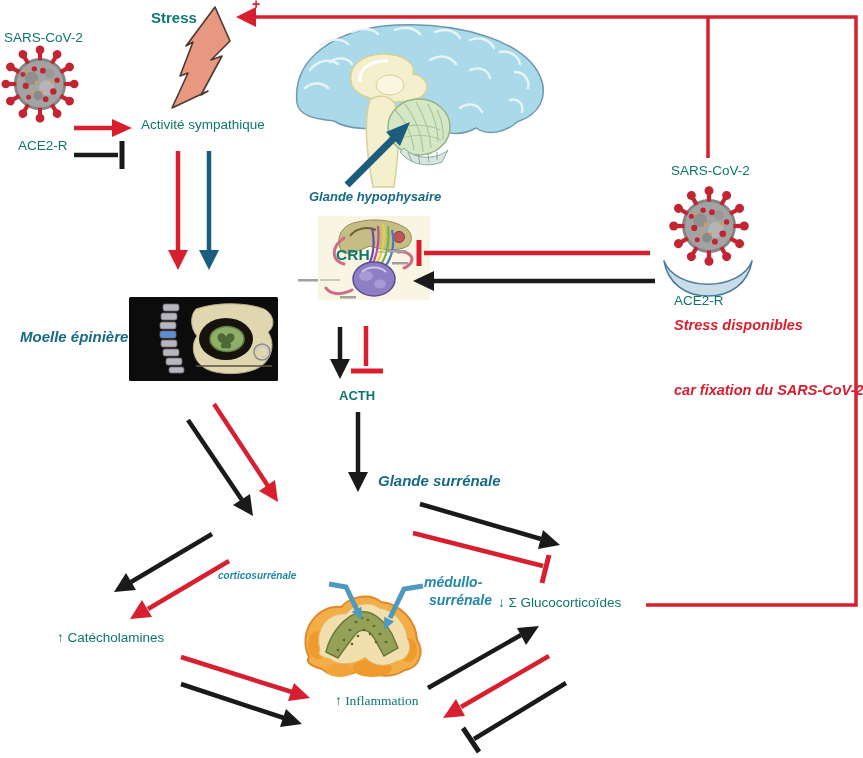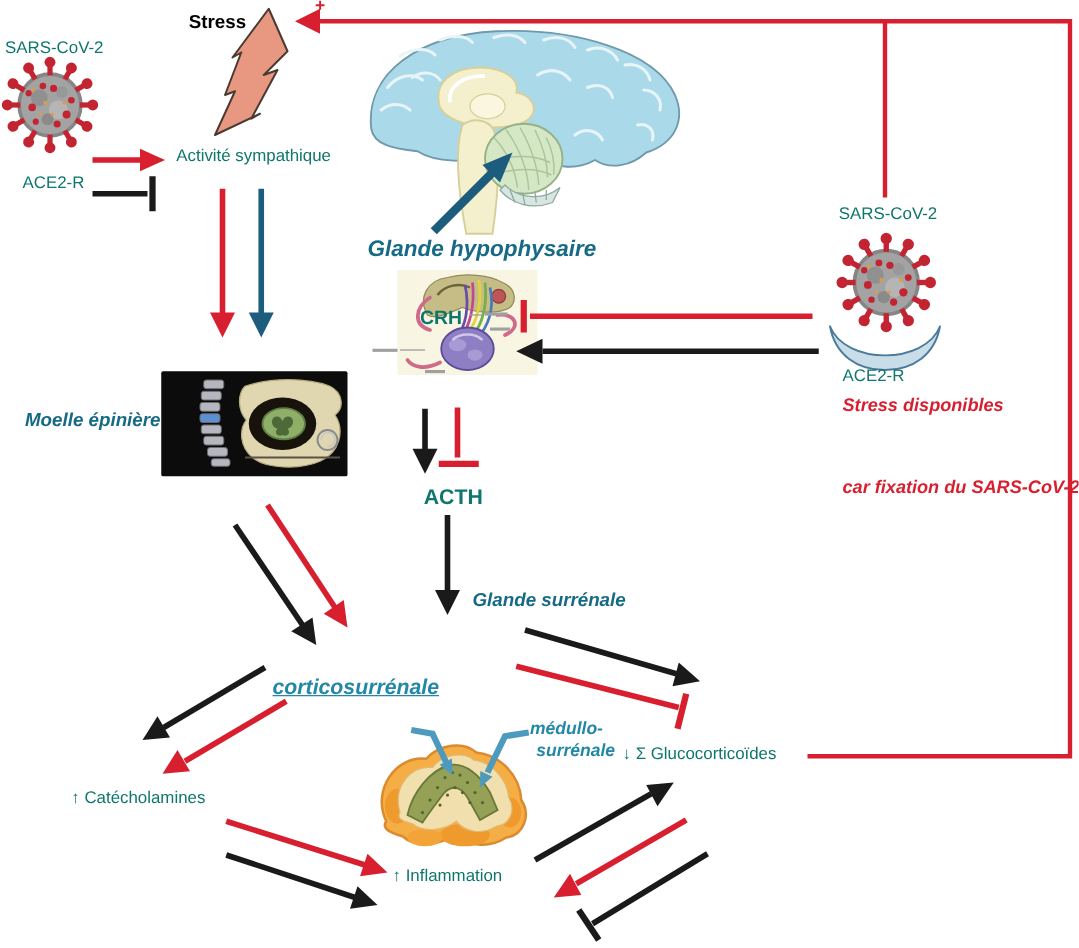--- a/index.html
+++ b/index.html
@@ -339,32 +339,32 @@
     <polygon class="f-ptr" points="362,620 351.7,611.8 361.5,606.8"></polygon>
   </g>
   <g>
     <path d="M 423 586 L 404 589 L 390 618" fill="none" class="s-ptr" stroke-width="5"></path>
     <polygon class="f-ptr" points="384,630 394,621.4 384.2,616.8"></polygon>
   </g>
 </svg>
 
 <div class="lbl" style="left:4px;top:30px;">SARS-CoV-2</div>
 <div class="lbl" style="left:18px;top:138px;">ACE2-R</div>
-<div class="lbl bold" style="left:151px;top:9px;font-size:15px;color:#000000;">Stress</div>
+<div class="lbl bold" style="left:151px;top:9px;font-size:15px;color:#0f766e;">Stress</div>
 <div class="lbl bold redtx" style="left:252px;top:-4px;font-size:14px;">+</div>
 <div class="lbl" style="left:141px;top:117px;">Activité sympathique</div>
-<div class="lbl ital teal" style="left:294px;top:189px;font-size:18px;">Glande hypophysaire</div>
+<div class="lbl ital teal" style="left:309px;top:189px;font-size:13px;">Glande hypophysaire</div>
 <div class="lbl bold" style="left:336px;top:246px;font-size:15.5px;">CRH</div>
 <div class="lbl" style="left:671px;top:163px;">SARS-CoV-2</div>
 <div class="lbl" style="left:674px;top:293px;">ACE2-R</div>
 <div class="lbl ital redtx" style="left:674px;top:317px;font-size:14.5px;">Stress disponibles</div>
 <div class="lbl ital redtx" style="left:674px;top:334px;font-size:14.5px;margin-top:48px;">car fixation du SARS-CoV-2</div>
 <div class="lbl ital teal" style="left:20px;top:328px;font-size:15px;">Moelle épinière</div>
-<div class="lbl bold" style="left:339px;top:388px;font-size:17px;">ACTH</div>
+<div class="lbl bold" style="left:339px;top:388px;font-size:13px;">ACTH</div>
 <div class="lbl ital teal" style="left:378px;top:472px;font-size:15px;">Glande surrénale</div>
-<div class="lbl ital teal2" style="left:218px;top:540px;font-size:17px;text-decoration:underline;">corticosurrénale</div>
+<div class="lbl ital teal2" style="left:218px;top:570px;font-size:10px;">corticosurrénale</div>
 <div class="lbl ital teal2" style="left:424px;top:574px;font-size:14px;">médullo-</div>
 <div class="lbl ital teal2" style="left:429px;top:592px;font-size:14px;">surrénale</div>
 <div class="lbl" style="left:57px;top:630px;">↑ Catécholamines</div>
 <div class="lbl" style="left:498px;top:595px;">↓ Σ Glucocorticoïdes</div>
-<div class="lbl" style="left:314px;top:693px;">↑ Inflammation</div>
+<div class="lbl" style="left:335px;top:693px;font-family:Liberation Serif, serif;">↑ Inflammation</div>
 
 </div>
 
 </body></html>

